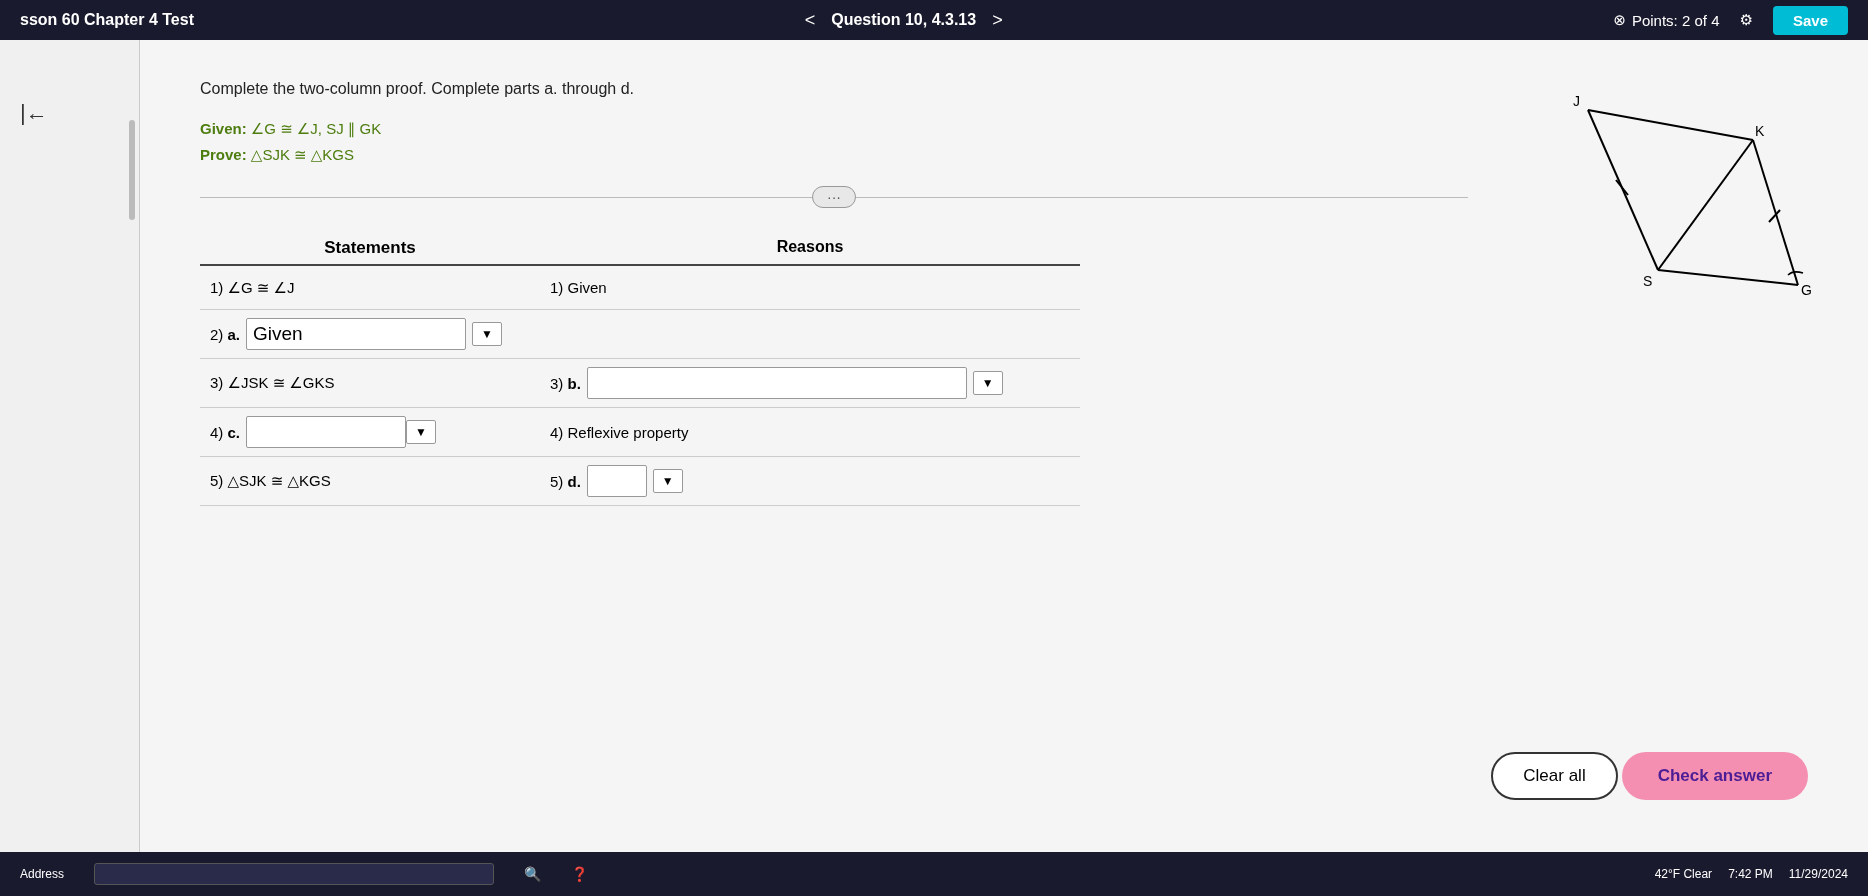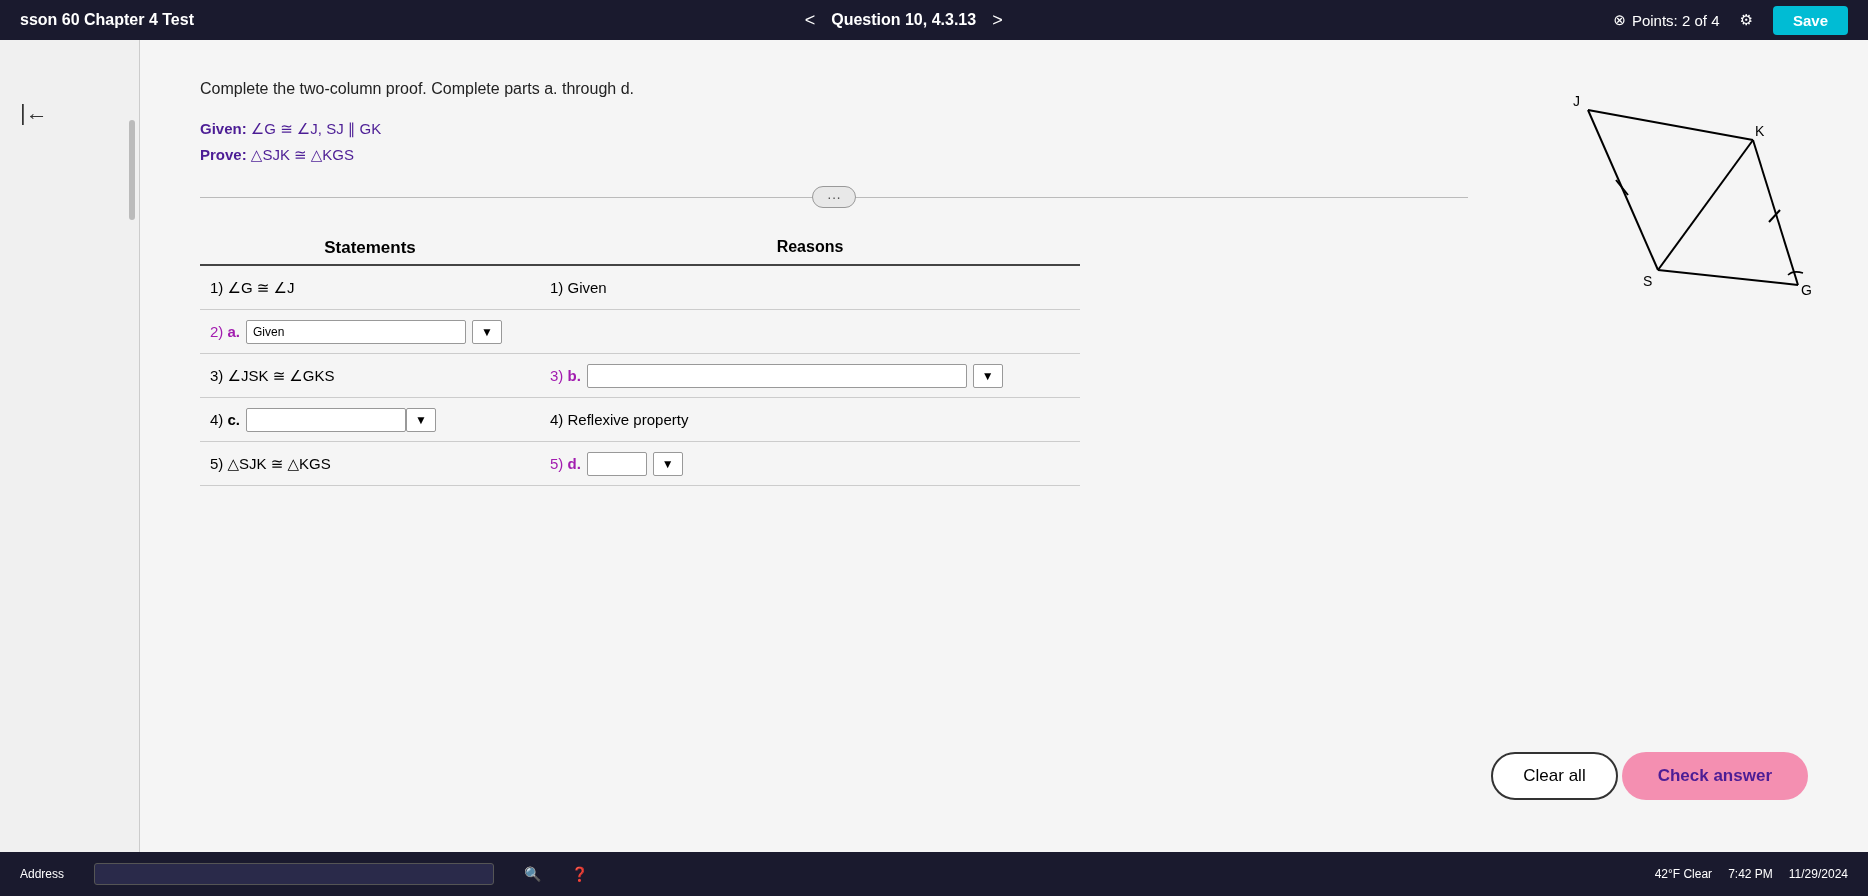--- a/index.html
+++ b/index.html
@@ -103,21 +103,21 @@
     }
 
     .problem-instruction {
       font-size: 16px;
       margin-bottom: 18px;
       color: #222;
     }
     .given-prove {
       font-size: 15px;
       line-height: 1.7;
-      color: #4c1d95;
+      color: #4d7c0f;
     }
     .given-prove b {
       font-weight: bold;
     }
 
     
     .divider-section {
       margin: 30px 0 20px 0;
       border-top: 1px solid #bbb;
       display: flex;
@@ -182,36 +182,36 @@
       font-size: 15px;
       padding: 4px 10px;
       display: flex;
       align-items: center;
       gap: 6px;
     }
 
     .dropdown-input {
       border: 1px solid #999;
       background: white;
-      font-size: 12px;
+      font-size: 19px;
       padding: 4px 6px;
       border-radius: 2px;
     }
     .dropdown-arrow {
       border: 1px solid #999;
       background: white;
       padding: 4px 8px;
       border-radius: 2px;
       cursor: pointer;
       font-size: 12px;
     }
 
     .reason-label {
       font-size: 15px;
-      color: #a21caf;
+      color: #000000;
       min-width: 30px;
     }
 
     
     .diagram-panel {
       width: 340px;
       padding: 30px 20px 20px 10px;
       display: flex;
       flex-direction: column;
       align-items: center;

